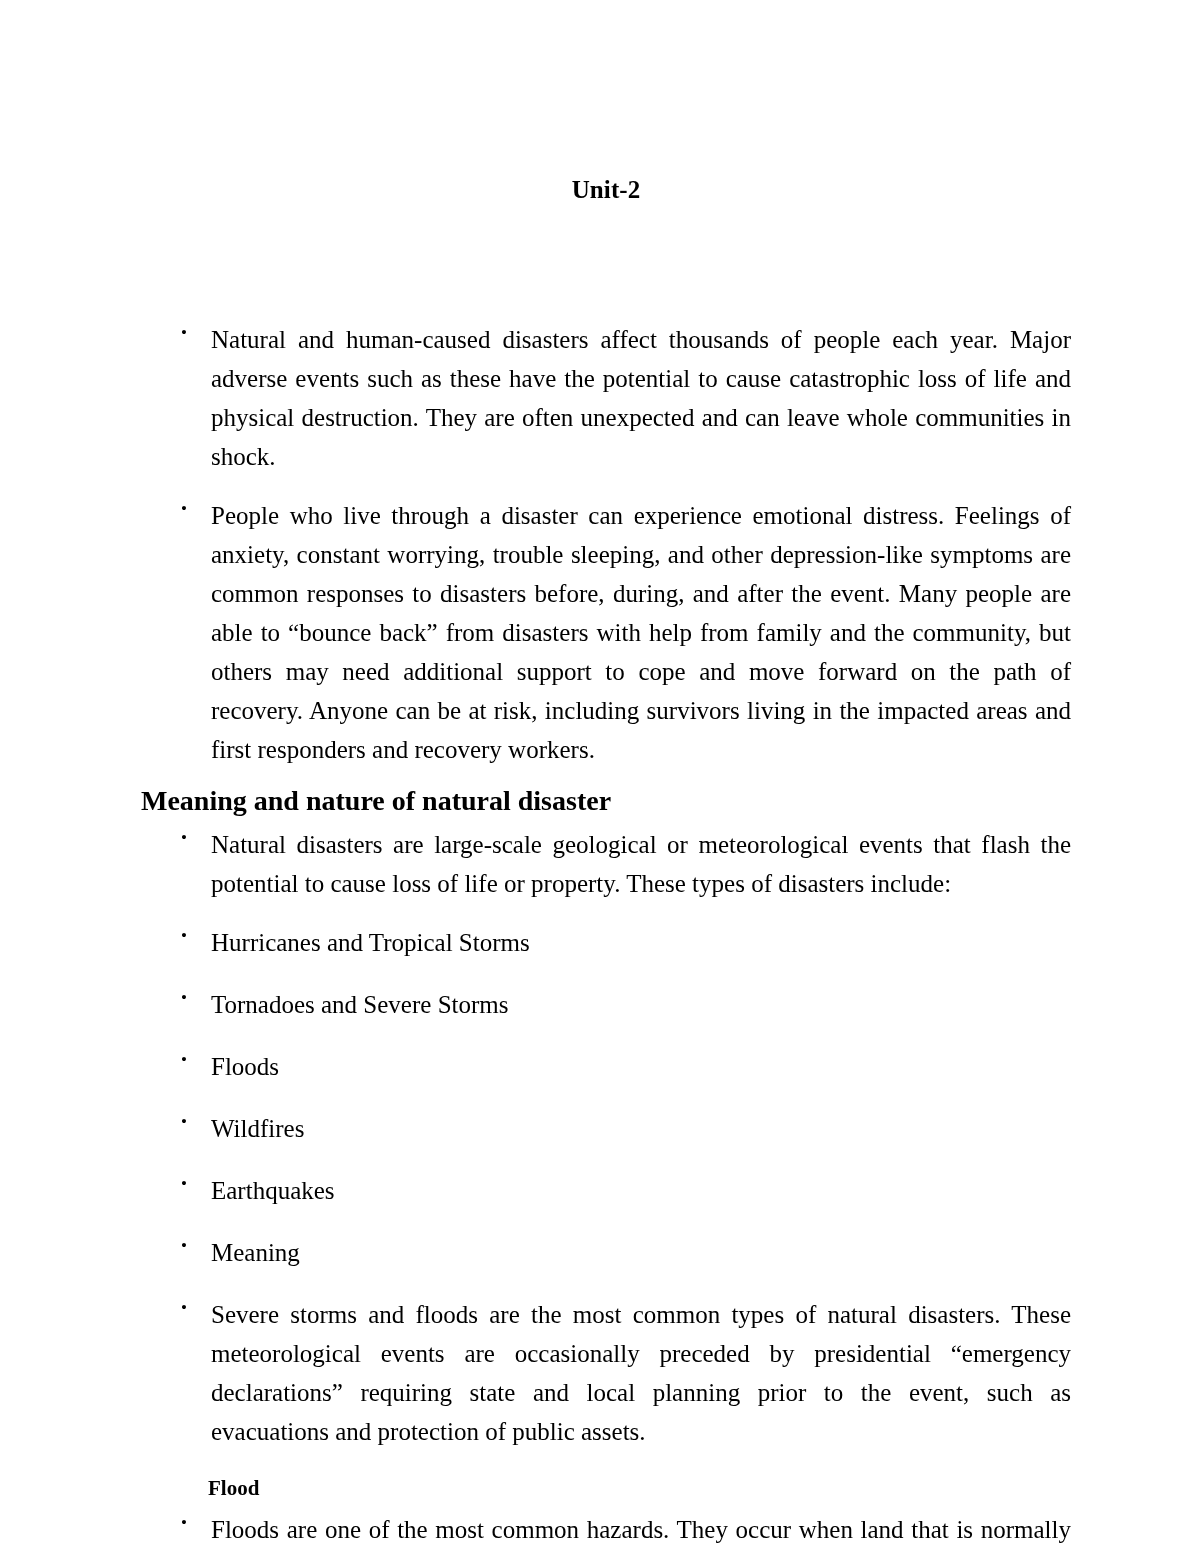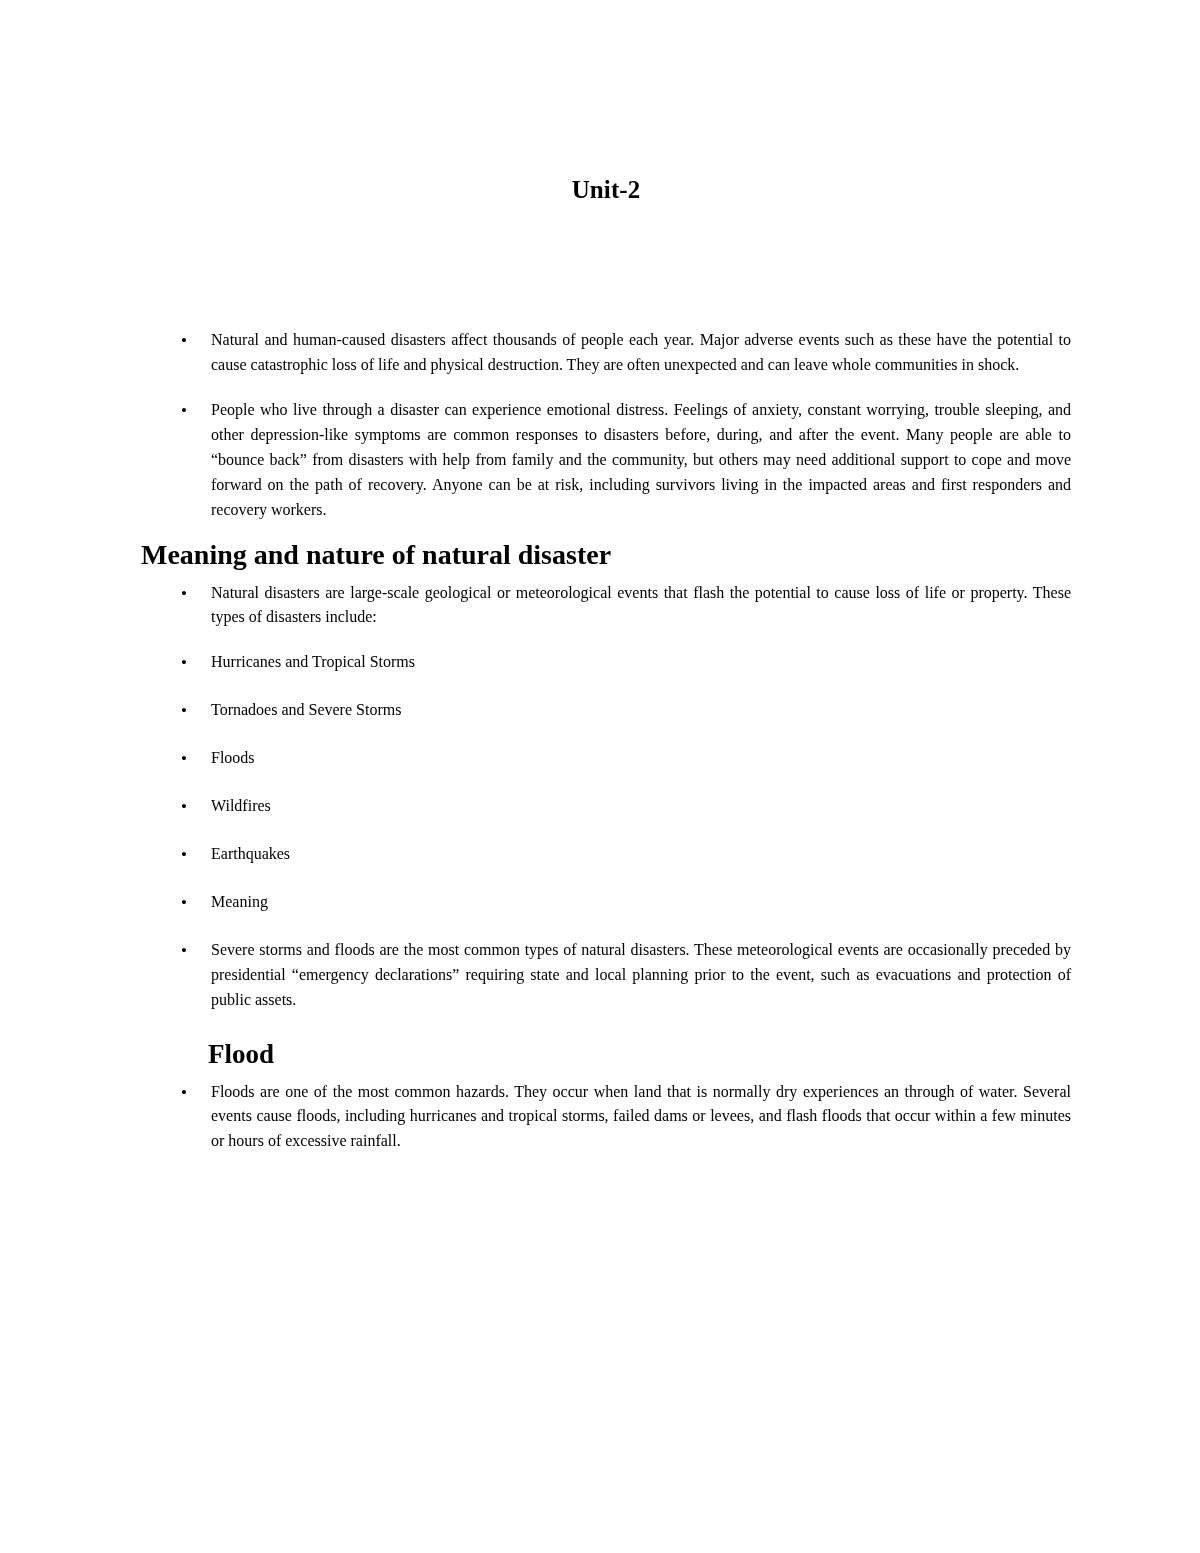--- a/index.html
+++ b/index.html
@@ -53,37 +53,37 @@
     font-weight: bold;
     font-size: 28px;
     line-height: 1.28;
     margin: 14px 0 6px 0;
     padding: 0;
   }
 
   
   .sub-heading {
     font-weight: bold;
-    font-size: 27px;
+    font-size: 21px;
     line-height: 1.28;
     margin: 24px 0 8px 0;
     padding-left: 67px;
   }
 
   
   ul.bullets {
     list-style: none;
     margin: 0;
     padding: 0;
   }
   ul.bullets > li {
     position: relative;
     padding-left: 70px;
-    margin: 8px 0 20px 0;
-    font-size: 16px;
+    margin: 0 0 20px 0;
+    font-size: 25px;
     line-height: 1.56;
     text-align: justify;
     text-justify: inter-word;
   }
   ul.bullets > li.tight {
     margin-bottom: 23px;
   }
   ul.bullets > li::before {
     content: "\2022";
     position: absolute;

